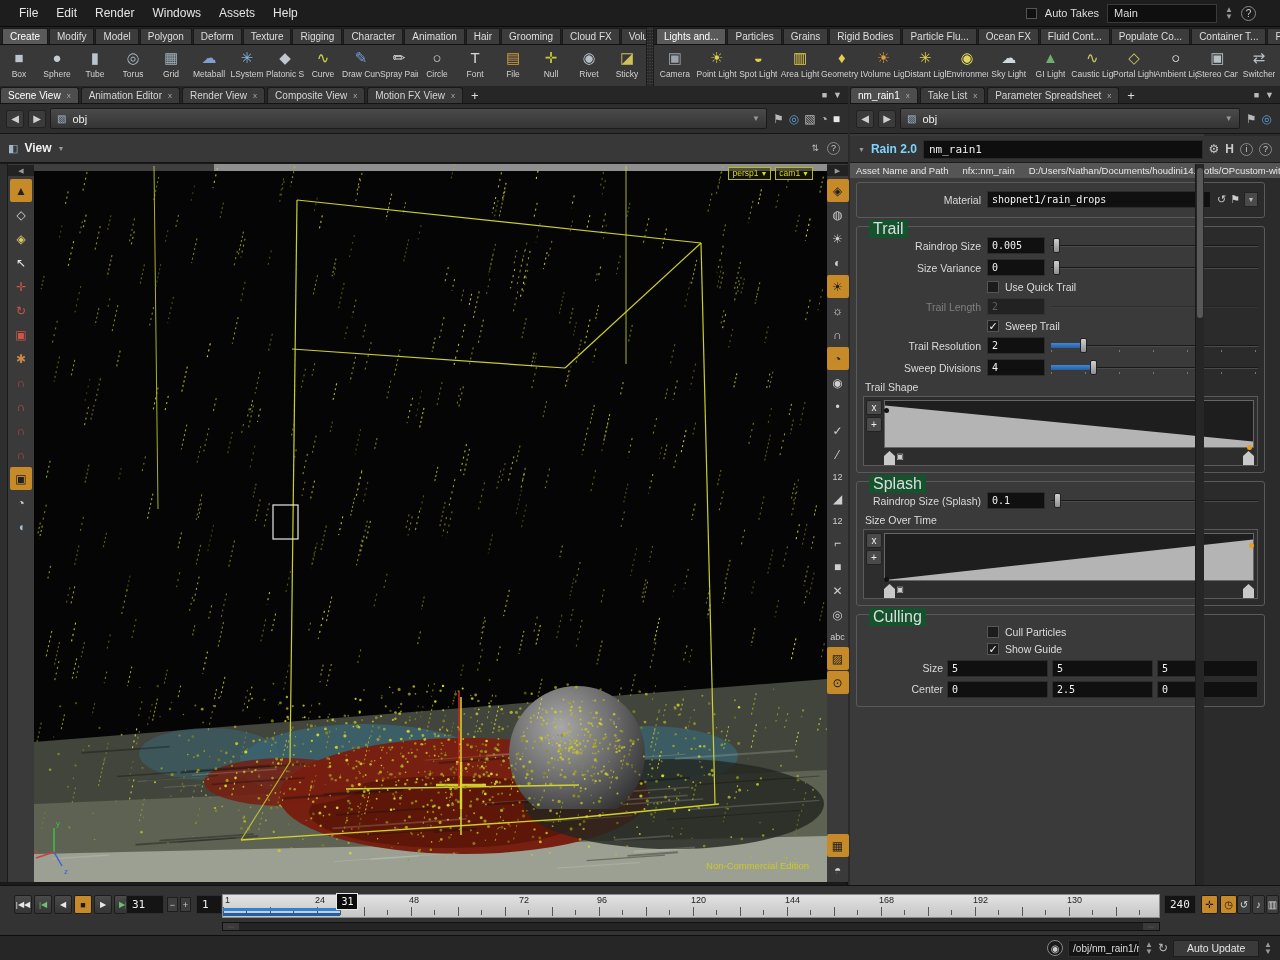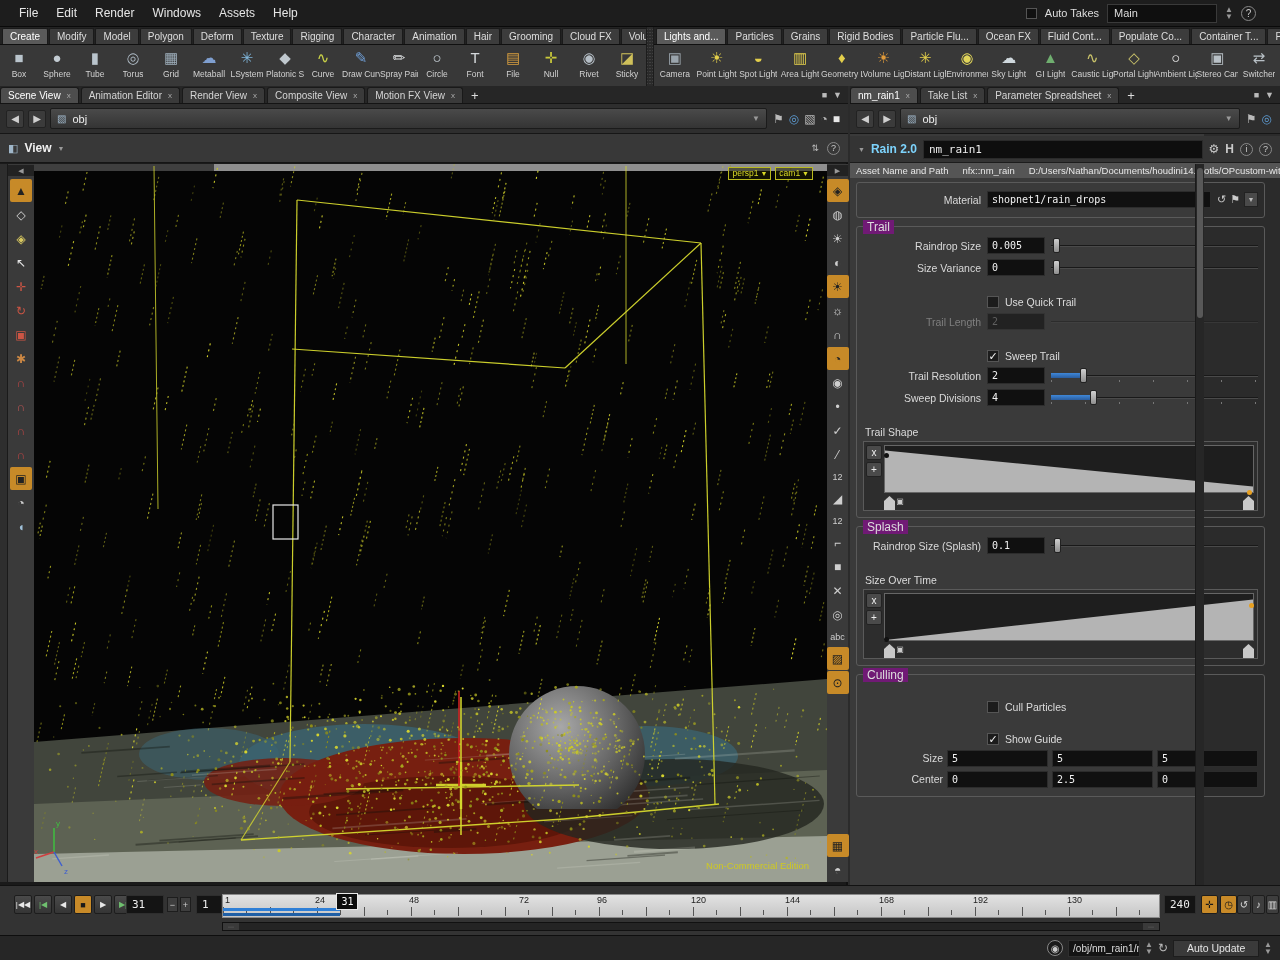--- a/index.html
+++ b/index.html
@@ -69,36 +69,36 @@
   #right-pane{position:absolute;left:850px;top:86px;width:354px;height:799px;background:#3a3a3a;}
   #param-scroll{position:absolute;right:0;top:78px;width:9px;bottom:0;background:#262626;border-left:1px solid #1a1a1a;}
   #param-scroll .thumb{position:absolute;left:1px;right:1px;top:4px;height:150px;background:#585858;border-radius:3px;}
   #node-header{position:absolute;left:0;top:50px;width:430px;height:27px;display:flex;align-items:center;gap:6px;padding:0 8px;background:#343434;border-bottom:1px solid #1c1c1c;}
   #node-title{font-size:12px;font-weight:bold;color:#7dd3fc;white-space:nowrap;}
   #node-name{flex:1;height:19px;background:#0e0e0e;border:1px solid #2a2a2a;color:#eee;font-family:"DejaVu Sans Mono",monospace;font-size:11px;display:flex;align-items:center;padding:0 5px;}
   .hdr-ic{color:#c9c9c9;font-size:12px;}
   #asset-bar{position:absolute;left:0;top:77px;width:430px;height:15px;background:#555;display:flex;gap:14px;align-items:center;padding:0 6px;font-size:9.5px;color:#e8e8e8;white-space:nowrap;overflow:hidden;}
   #params{position:absolute;left:0;top:94px;width:421px;bottom:0;padding:2px 6px 0 6px;overflow:hidden;}
   .group{border:1px solid #5a5a5a;border-radius:3px;position:relative;margin-bottom:8px;padding:8px 6px 6px;}
-  .group-title{position:absolute;top:-7px;left:6px;background:#701a75;padding:0 4px;font-size:12px;color:#ddd;}
+  .group-title{position:absolute;top:-7px;left:12px;background:#14532d;padding:0 4px;font-size:16px;color:#ddd;}
   .prow{display:flex;align-items:center;gap:6px;height:21px;margin-bottom:1px;}
   .plabel{width:118px;text-align:right;font-size:10.5px;color:#d9d9d9;white-space:nowrap;flex:none;}
   .pfield{width:58px;height:17px;background:#101010;border:1px solid #2c2c2c;color:#f2f2f2;font-family:"DejaVu Sans Mono",monospace;font-size:10px;display:flex;align-items:center;padding:0 4px;flex:none;}
   .pslider{position:relative;flex:1;height:17px;}
   .ptrack{position:absolute;left:0;right:0;top:8px;height:2px;background:#191919;border-bottom:1px solid #4a4a4a;}
   .pticks{position:absolute;left:0;right:0;top:13px;height:2px;background-image:repeating-linear-gradient(90deg,#777 0 1px,transparent 1px 34px);}
   .pfill{position:absolute;left:0;top:6px;height:5px;background:linear-gradient(#3f87d8,#2a5d9e);}
   .pknob{position:absolute;top:1px;width:7px;height:15px;background:linear-gradient(#cfcfcf,#8f8f8f);border:1px solid #222;border-radius:2px;}
   .prow.disabled .plabel{color:#7f7f7f;}
   .prow.disabled .pfield{color:#5f5f5f;background:#222;border-color:#333;}
   .prow.disabled .ptrack{opacity:.4;}
-  .chkrow{display:flex;align-items:center;gap:6px;height:16px;margin:16px 0 1px 124px;}
+  .chkrow{display:flex;align-items:center;gap:6px;height:16px;margin:1px 0 1px 124px;}
   .chkbox{width:12px;height:12px;background:#1c1c1c;border:1px solid #555;color:#f5f5f5;font-size:11px;line-height:11px;text-align:center;flex:none;}
   .chklabel{font-size:10.5px;color:#dcdcdc;}
-  .ramp-label{font-size:10.5px;color:#dcdcdc;margin:18px 0 3px 2px;}
+  .ramp-label{font-size:10.5px;color:#dcdcdc;margin:3px 0 3px 2px;}
   .ramp{display:flex;border:1px solid #5a5a5a;background:#2d2d2d;height:70px;}
   .ramp-btns{width:20px;display:flex;flex-direction:column;gap:2px;padding:3px 2px;}
   .rbtn{height:15px;background:#4a4a4a;border:1px solid #222;border-radius:2px;color:#eee;font-size:10px;display:flex;align-items:center;justify-content:center;}
   .ramp-main{flex:1;display:flex;flex-direction:column;padding:3px 3px 0 0;}
   .ramp-plot{position:relative;flex:1;background:#1e1e1e;border:1px solid #666;}
   .ramp-plot svg{position:absolute;inset:0;width:100%;height:100%;}
   .ramp-foot{height:17px;position:relative;display:flex;align-items:center;gap:4px;padding-left:2px;}
   .rfoot-ic{color:#ccc;font-size:8px;}
   .rhandle{position:absolute;bottom:0;width:11px;height:14px;background:#c9c9c9;clip-path:polygon(50% 0,100% 35%,100% 100%,0 100%,0 35%);}
   .rdot{position:absolute;width:5px;height:5px;border-radius:50%;}

